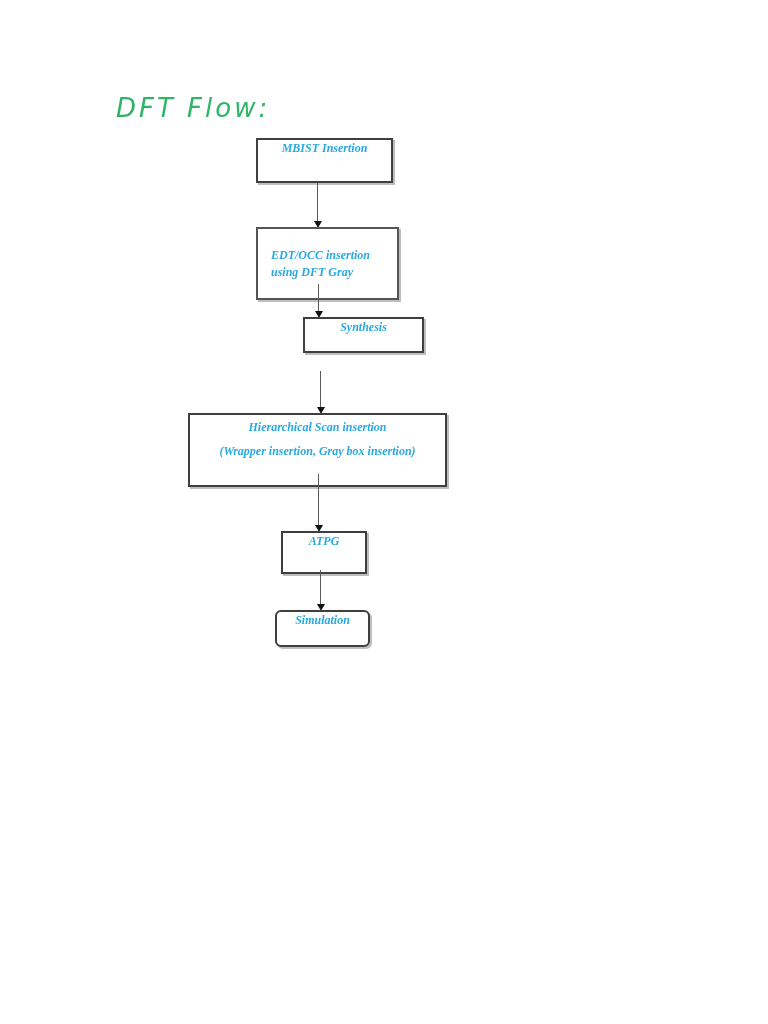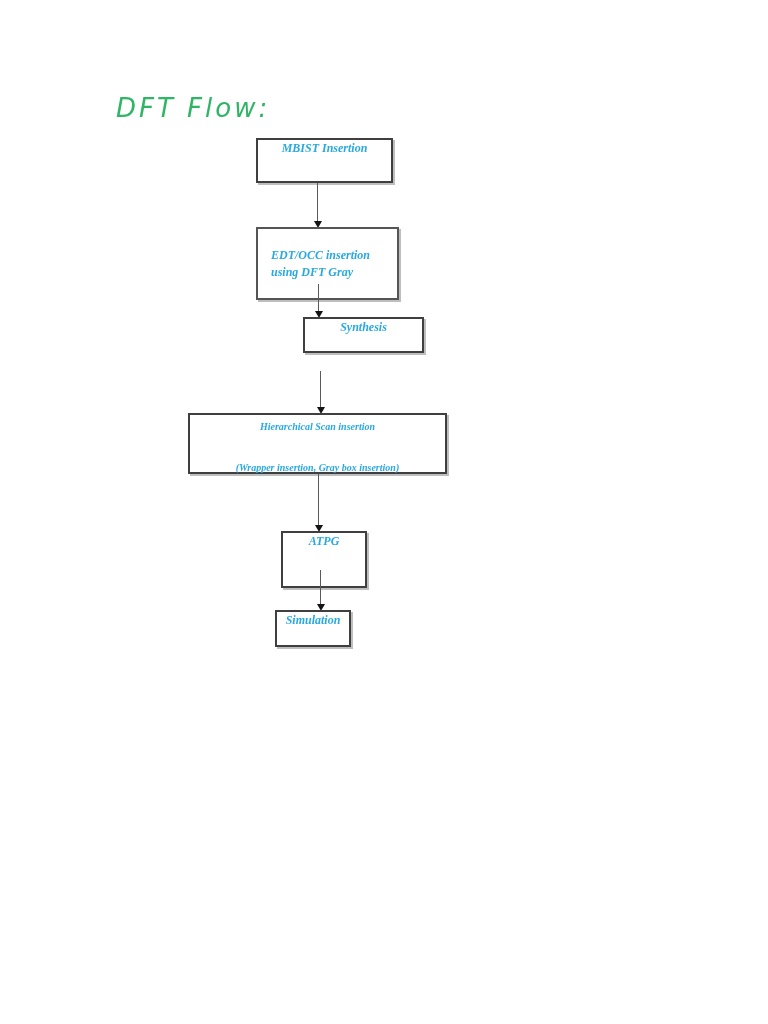--- a/index.html
+++ b/index.html
@@ -44,24 +44,24 @@
     font-size: 12px;
     line-height: 17px;
     text-align: center;
   }
   .node .nline { display: block; }
   #node-mbist      { left: 256px; top: 138px; width: 137px; height: 45px; }
   #node-edt        { left: 256px; top: 227px; width: 143px; height: 73px;
                      align-items: flex-start; text-align: left;
                      padding-left: 13px; justify-content: center; border-color: #555; }
   #node-synthesis  { left: 267px; top: 317px; width: 121px; height: 36px; margin-left: 36px; }
-  #node-hier       { left: 188px; top: 413px; width: 259px; height: 61px;
-                     font-size: 10px; line-height: 24px; gap: 17px; }
-  #node-atpg       { left: 281px; top: 531px; width: 86px;  height: 57px; }
-  #node-sim        { left: 275px; top: 610px; width: 76px;  height: 37px; }
+  #node-hier       { left: 188px; top: 413px; width: 259px; height: 74px;
+                     font-size: 12px; line-height: 24px; }
+  #node-atpg       { left: 281px; top: 531px; width: 86px;  height: 43px; }
+  #node-sim        { left: 275px; top: 610px; width: 95px;  height: 37px; border-radius: 6px; }
 
   .connector {
     position: absolute;
     width: 9px;
     display: flex;
     flex-direction: column;
     align-items: center;
   }
   .connector .line {
     width: 1px;

